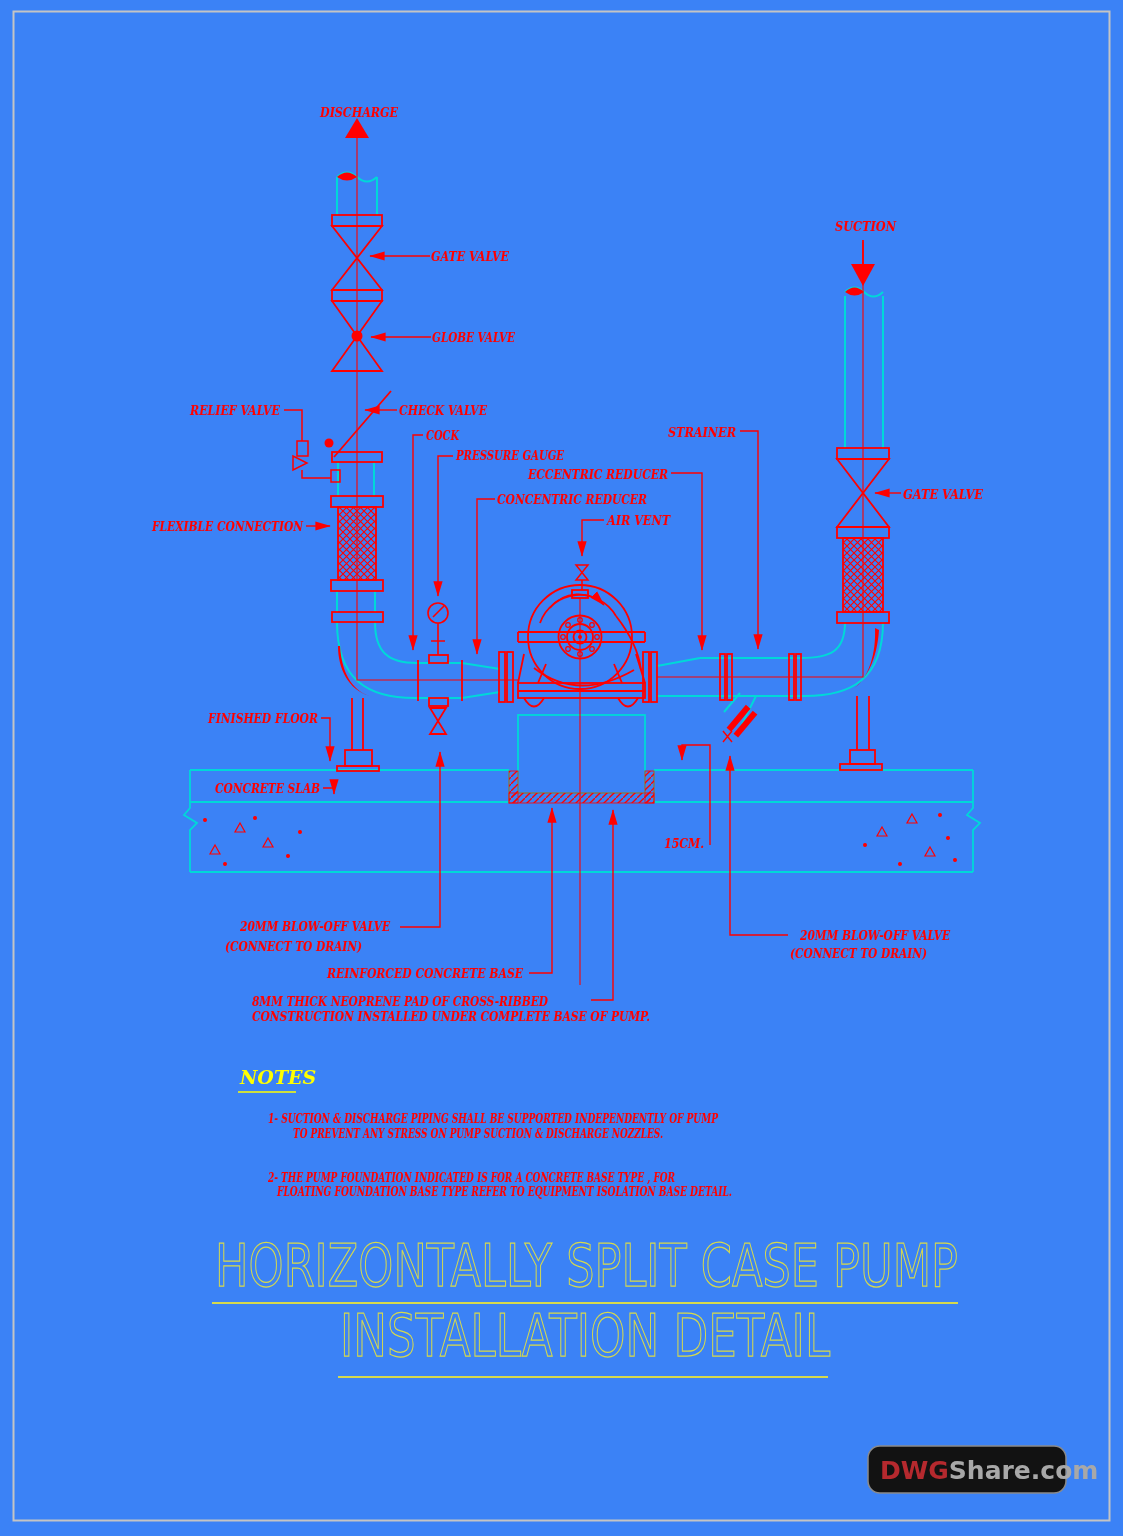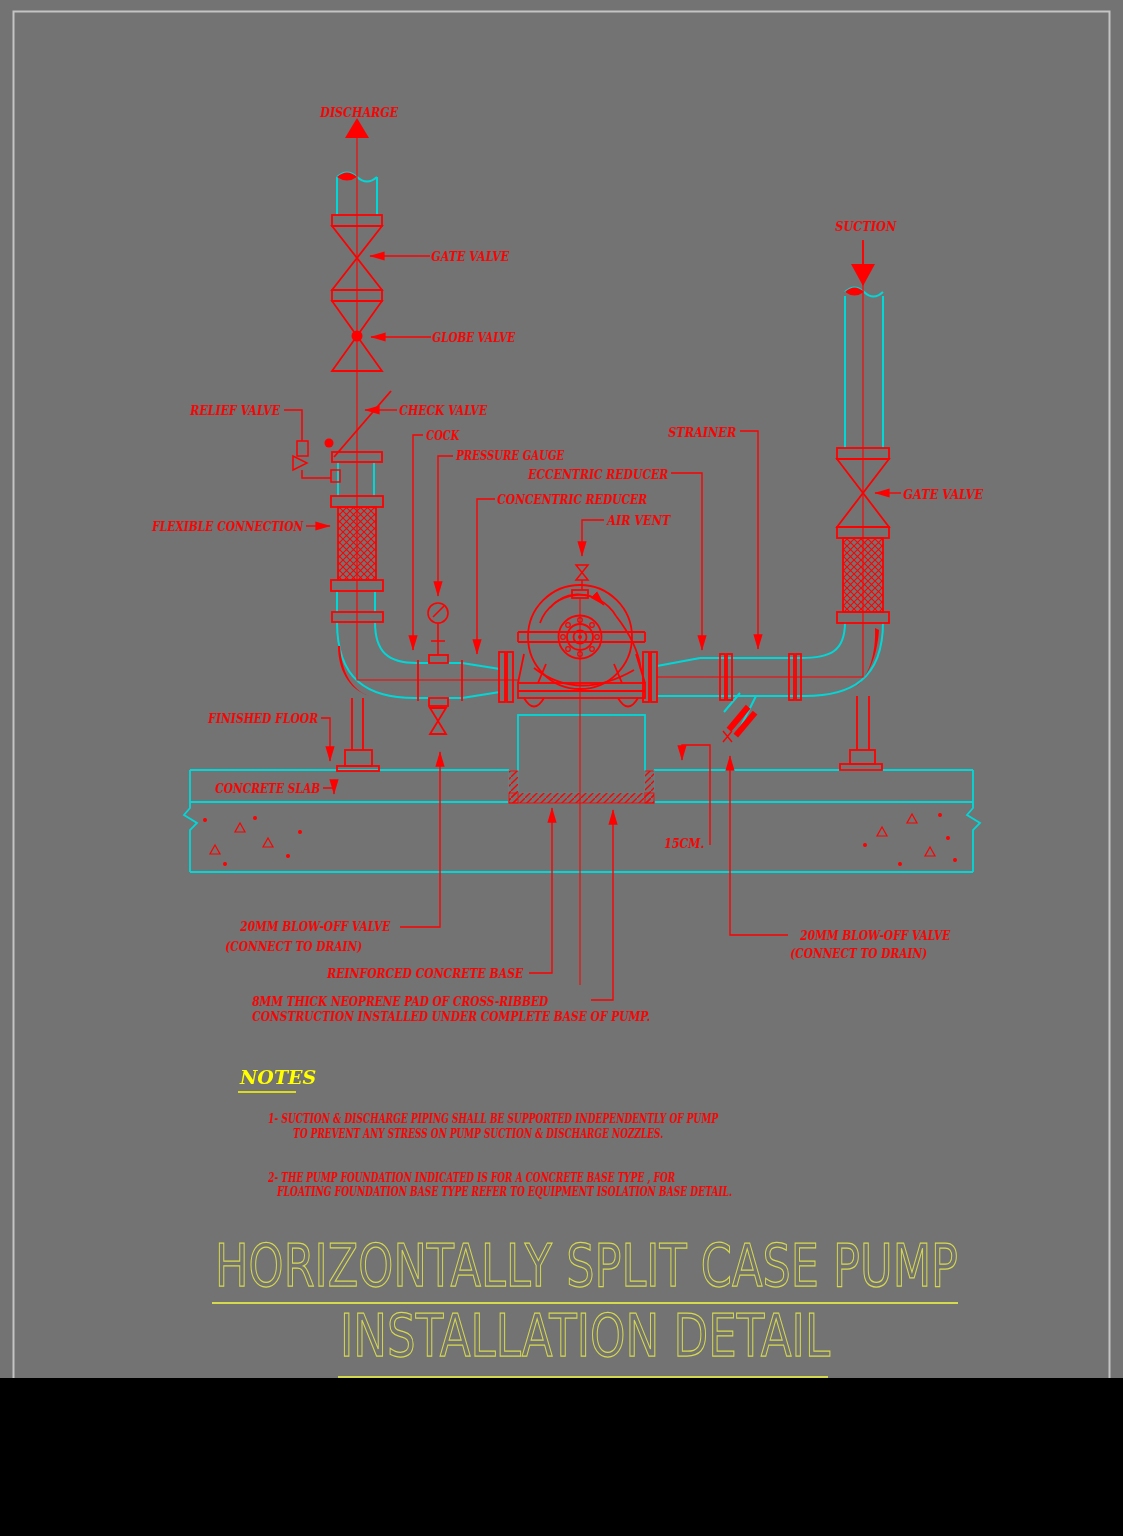--- a/index.html
+++ b/index.html
@@ -1,16 +1,16 @@
 <!DOCTYPE html>
 <html><head>
 <meta charset="utf-8">
 <style>
   html,body{margin:0;padding:0;background:#000;}
-  .canvas{position:relative;width:1123px;height:1378px;background:#737373;overflow:hidden;font-family:"DejaVu Serif",serif;}
+  .canvas{position:relative;width:1123px;height:1536px;background:#3b82f6;overflow:hidden;font-family:"DejaVu Serif",serif;}
   svg{position:absolute;left:0;top:0;}
   text{user-select:none;}
   .lbl{font-family:"DejaVu Serif",serif;font-style:italic;font-weight:bold;fill:#ff0000;font-size:13px;}
   .note{font-family:"DejaVu Serif",serif;font-style:italic;font-weight:bold;fill:#ff0000;font-size:13.5px;}
   .notes-head{font-family:"DejaVu Serif",serif;font-style:italic;font-weight:bold;fill:#ffff00;font-size:19px;}
   .ttl{font-family:"DejaVu Sans",sans-serif;fill:none;stroke:#d5d94e;stroke-width:1.25;font-size:58px;}
   .wm{font-family:"DejaVu Sans",sans-serif;font-size:25px;font-weight:bold;}
 </style>
 </head>
 <body>

